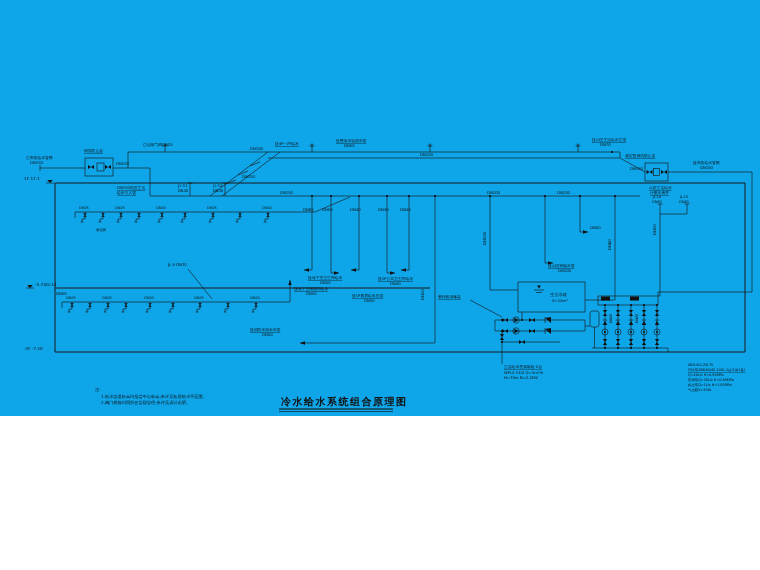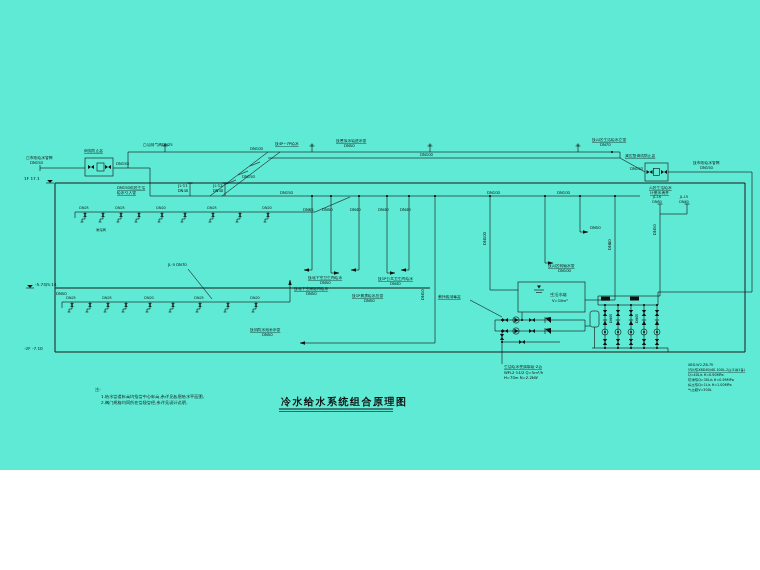--- a/index.html
+++ b/index.html
@@ -1,16 +1,16 @@
 <!DOCTYPE html>
 <html><head>
 <meta charset="utf-8">
 <style>
   html,body{margin:0;padding:0;background:#fff;}
-  .sheet{position:relative;width:760px;height:470px;background:#5eead4;overflow:hidden;
+  .sheet{position:relative;width:760px;height:416px;background:#0ea5e9;overflow:hidden;
          font-family:"DejaVu Sans",sans-serif;}
   svg{position:absolute;left:0;top:0;}
   svg text{fill:#111;font-family:"DejaVu Sans",sans-serif;}
   .p{stroke:#1b1b1b;stroke-width:0.65;fill:none;}
   .pf{stroke:#1b1b1b;stroke-width:1.0;fill:none;}
   .blk{fill:#111;stroke:none;}
   .t4{font-size:4.2px;}
   .t38{font-size:3.8px;}
   .t34{font-size:3.4px;}
   .u{text-decoration:underline;}

